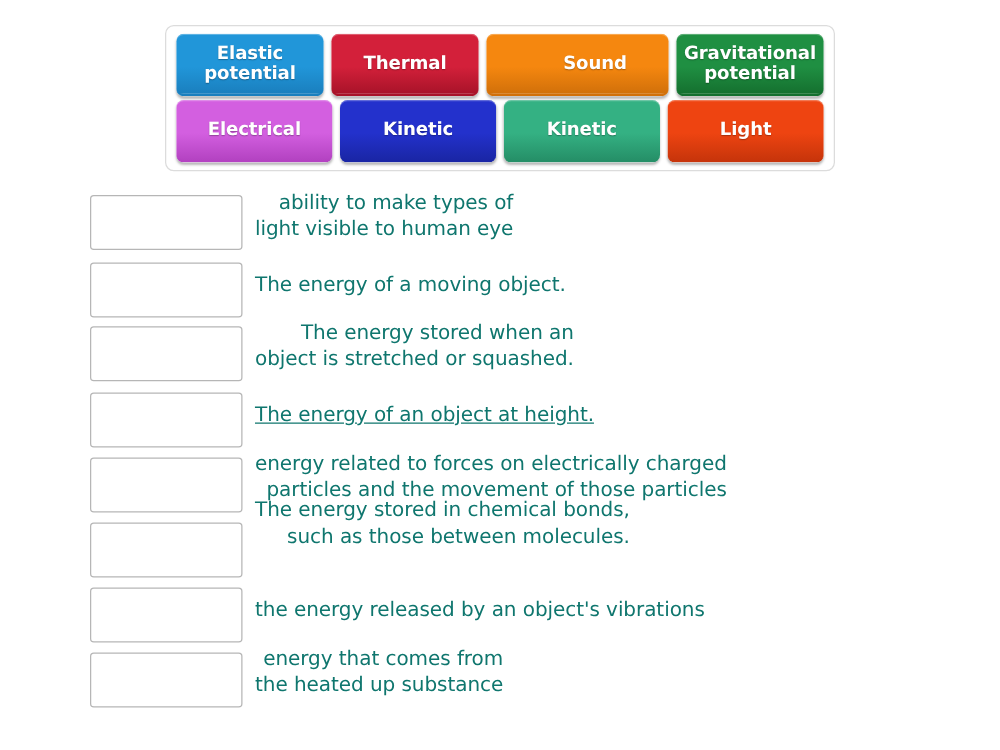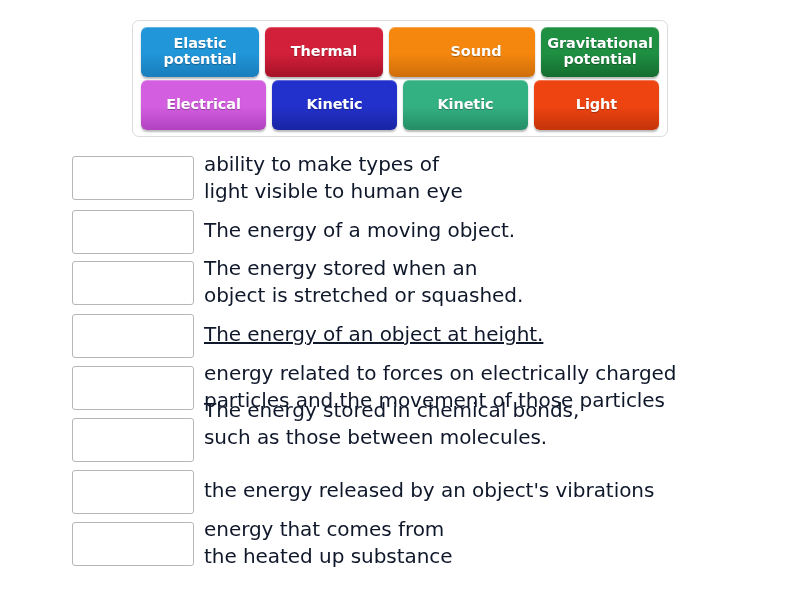--- a/index.html
+++ b/index.html
@@ -86,25 +86,26 @@
     box-sizing: border-box;
     border: 1px solid #b6b6b6;
     border-radius: 3px;
     background: #ffffff;
     cursor: pointer;
   }
 
   .definition {
     position: absolute;
     left: 204px;
-    font-size: 20px;
-    color: #0f172a;
+    font-size: 16px;
+    color: #0f766e;
     line-height: 1.33;
     white-space: pre-line;
     letter-spacing: -0.05px;
+    text-align: right;
   }
 </style>
 </head>
 <body>
 
 <div id="stage">
 
   <div class="tile-bank">
     <div class="tile-row">
       <div class="tile" style="background: linear-gradient(rgb(33, 150, 217) 0%, rgb(33, 150, 217) 55%, rgb(26, 127, 190) 100%); border-bottom: 2px solid rgb(26, 127, 190);">

